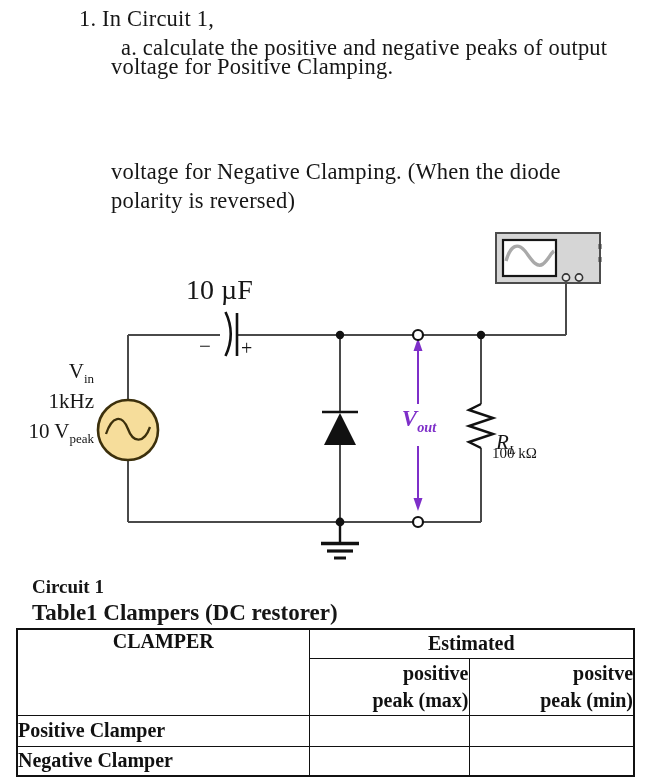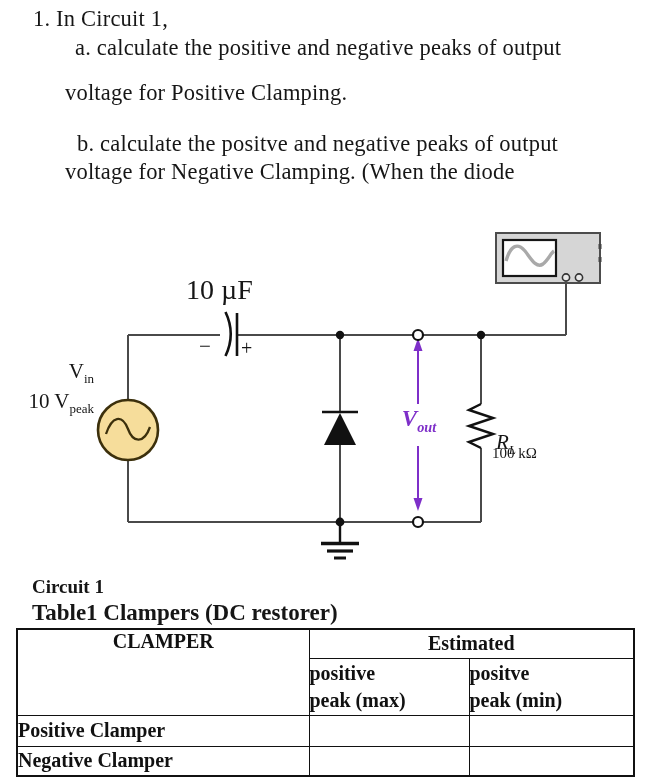--- a/index.html
+++ b/index.html
@@ -1,20 +1,20 @@
 <!DOCTYPE html>
 <html><head>
 <meta charset="utf-8">
 <style>
   html,body{margin:0;padding:0;background:#fff;}
   #page{
     position:relative;width:653px;height:783px;background:#fff;overflow:hidden;
     font-family:"Liberation Serif","DejaVu Serif",serif;color:#161616;
   }
-  .qline{position:absolute;font-size:22.5px;white-space:nowrap;letter-spacing:.2px;}
+  .qline{position:absolute;font-size:22.5px;white-space:nowrap;letter-spacing:.2px;margin-left:46px;}
   svg{position:absolute;left:0;top:0;}
   .lbl{position:absolute;white-space:nowrap;}
   sub{font-size:0.62em;line-height:0;}
   .srcLabels{position:absolute;left:0;top:356px;width:94px;text-align:right;
              font-size:21px;line-height:30px;}
   .capVal{left:186px;top:274px;font-size:28px;}
   .capMinus{left:199px;top:334px;font-size:21px;}
   .capPlus{left:241px;top:337px;font-size:20px;}
   .voutLbl{left:390px;top:406px;width:58px;text-align:center;
            font-size:23px;font-style:italic;font-weight:bold;color:#7e2fc9;}
@@ -24,34 +24,34 @@
   .cap2{position:absolute;left:32px;top:600px;font-size:23px;font-weight:bold;}
   table.results{
     position:absolute;left:16px;top:628px;width:617px;
     border-collapse:collapse;table-layout:fixed;
     font-size:20px;font-weight:bold;color:#111;
   }
   table.results td{border:1.5px solid #111;padding:0;overflow:hidden;}
   table.results{border:2.5px solid #111;}
   td.hdr{text-align:center;vertical-align:middle;}
   td.clamperHdr{vertical-align:top;text-align:center;padding-top:2px;}
-  td.subHdr{text-align:left;vertical-align:middle;line-height:1.32;margin-top:44px;}
+  td.subHdr{text-align:right;vertical-align:middle;line-height:1.32;margin-top:44px;}
   td.rowLabel{text-align:left;padding-left:10px;vertical-align:middle;}
   tr.r1{height:29px;padding-left:42px;} tr.r2{height:57px;} tr.r3{height:31px;padding-left:25px;} tr.r4{height:30px;}
 </style>
 </head>
 <body>
 
 <div id="page">
 
   <div class="qline" style="left:33px;top:6px">1. In Circuit 1,</div>
   <div class="qline" style="left:75px;top:35px">a. calculate the positive and negative peaks of output</div>
-  <div class="qline" style="left:65px;top:80px">voltage for Positive Clamping.</div>
-  <div class="qline" style="left:77px;top:131px">b. calculate the positve and negative peaks of output</div>
+  <div class="qline" style="left:65px;top:54px">voltage for Positive Clamping.</div>
   <div class="qline" style="left:65px;top:159px">voltage for Negative Clamping. (When the diode</div>
+  <div class="qline" style="left:65px;top:188px">polarity is reversed)</div>
 
   <svg width="653" height="783" viewBox="0 0 653 783">
 
     <g stroke="#4a4a4a" stroke-width="2" fill="none">
       <path d="M128 335 H220"></path>
       <path d="M237 335 H566"></path>
       <path d="M566 335 V281"></path>
       <path d="M128 335 V399"></path>
       <path d="M128 461 V522"></path>
       <path d="M128 522 H481"></path>
@@ -109,20 +109,21 @@
     </g>
 
     <g fill="#fff" stroke="#111" stroke-width="2.2">
       <circle cx="418" cy="335" r="5"></circle>
       <circle cx="418" cy="522" r="5"></circle>
     </g>
   </svg>
 
   <div class="srcLabels">
     <div><span>V</span><sub>in</sub></div>
+    <div>1kHz</div>
     <div><span>10 V</span><sub>peak</sub></div>
   </div>
 
   <div class="lbl capVal">10 µF</div>
   <div class="lbl capMinus">−</div>
   <div class="lbl capPlus">+</div>
 
   <div class="lbl voutLbl"><span>V</span><sub>out</sub></div>
 
   <div class="lbl rlName"><span>R</span><sub>L</sub></div>

